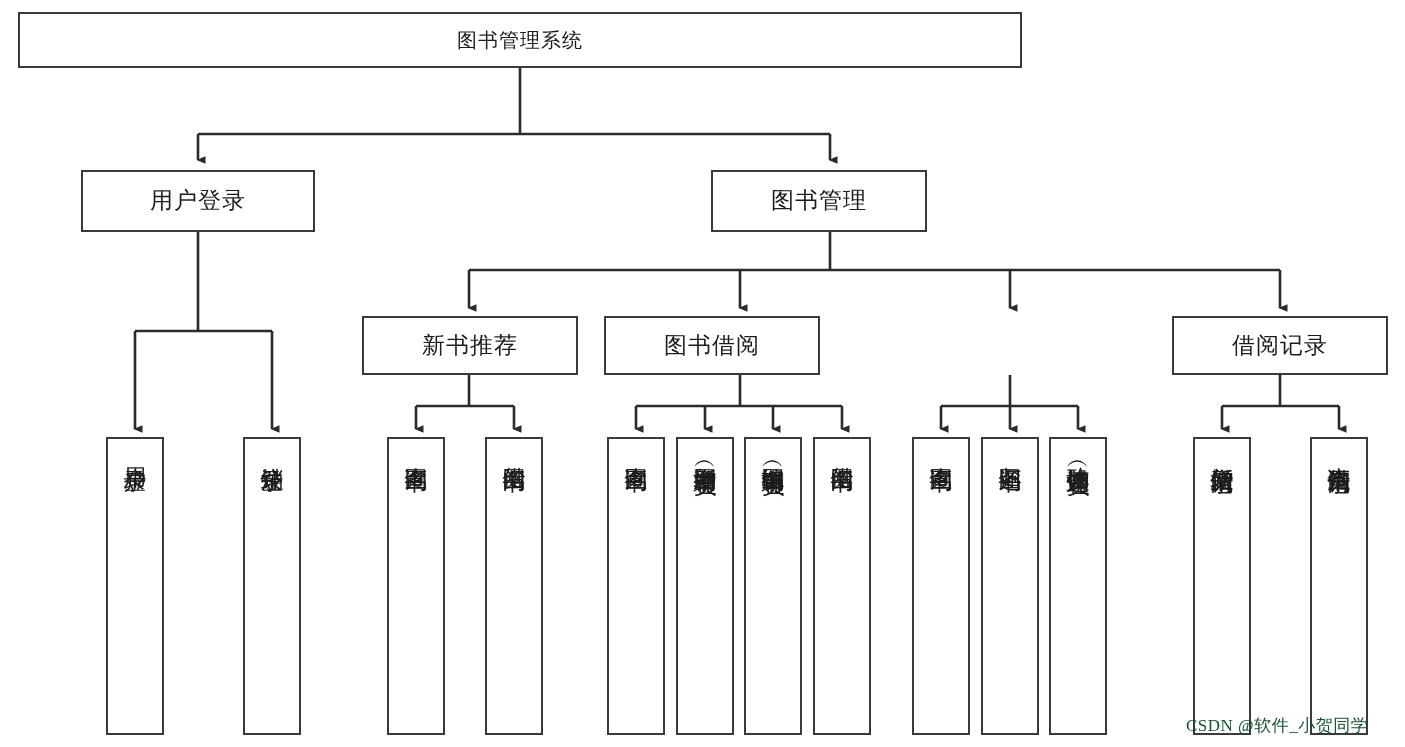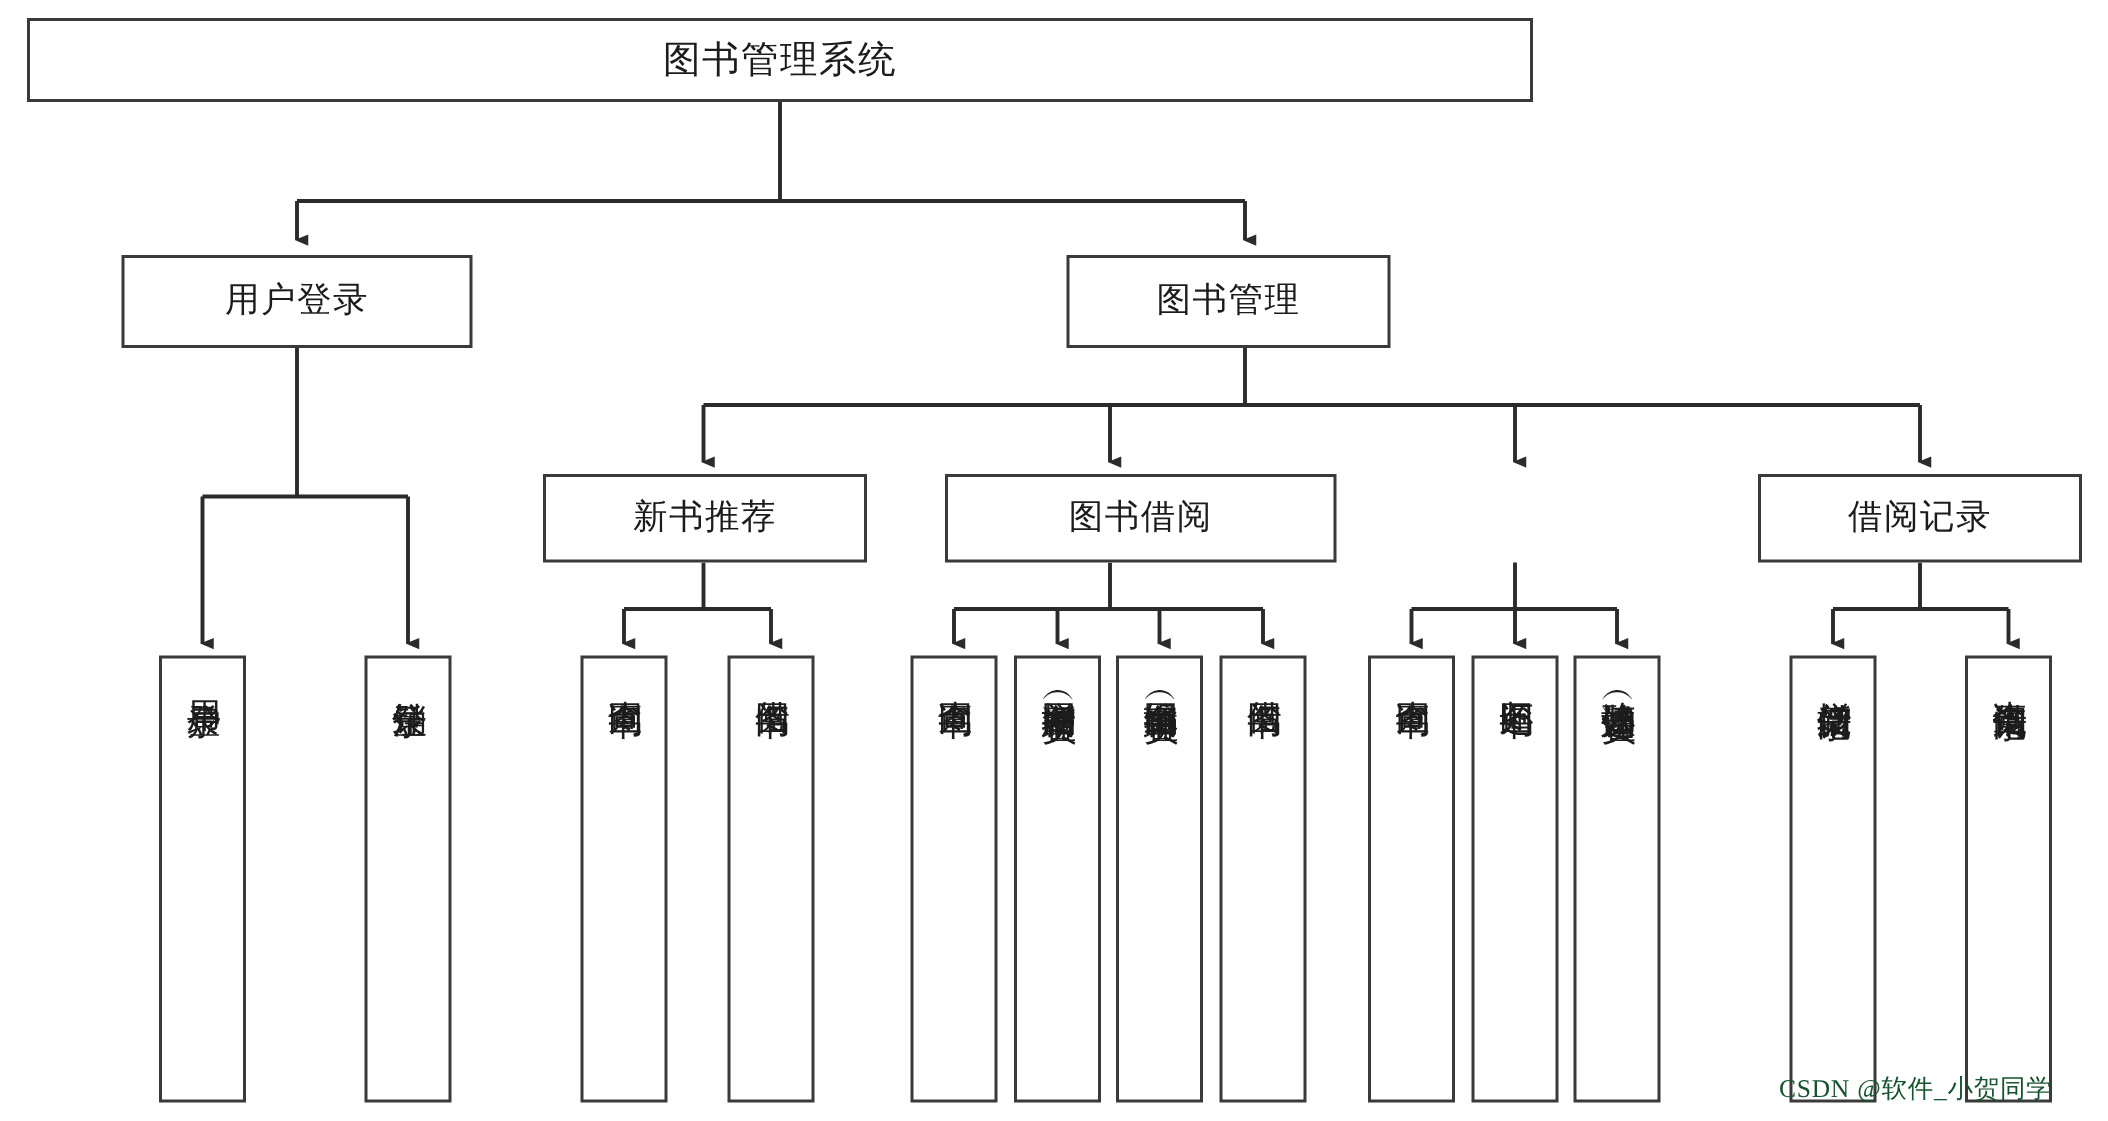--- a/index.html
+++ b/index.html
@@ -31,21 +31,21 @@
     align-items:center;
     justify-content:center;
     color:#1c1c1c;
     z-index:2;
   }
   .node.horiz{
     font-size:23px;
     letter-spacing:1px;
     line-height:1.1;
   }
-  .node.root{ font-size:25px; }
+  .node.root{ font-size:20px; }
   .node.vert{
     font-size:23px;
     line-height:1.18;
     letter-spacing:1px;
     padding:10px 0;
     align-items:flex-start;
   }
   .vert .vtext{
     writing-mode:vertical-rl;
     text-orientation:upright;
@@ -126,21 +126,21 @@
   <div class="node horiz" style="left:81px; top:170px; width:234px; height:62px;">
     <span>用户登录</span>
   </div>
   <div class="node horiz" style="left:711px; top:170px; width:216px; height:62px;">
     <span>图书管理</span>
   </div>
 
   <div class="node horiz" style="left:362px; top:316px; width:216px; height:59px;">
     <span>新书推荐</span>
   </div>
-  <div class="node horiz" style="left:630px; top:316px; width:261px; height:59px;">
+  <div class="node horiz" style="left:604px; top:316px; width:216px; height:59px;">
     <span>图书借阅</span>
   </div>
   <div class="node horiz" style="left:1172px; top:316px; width:216px; height:59px;text-align:center;">
     <span>借阅记录</span>
   </div>
 
   <div class="node vert" style="left:106px; top:437px; width:58px; height:298px;">
     <span class="vtext">用户登录</span>
   </div>
   <div class="node vert" style="left:243px; top:437px; width:58px; height:298px;">

